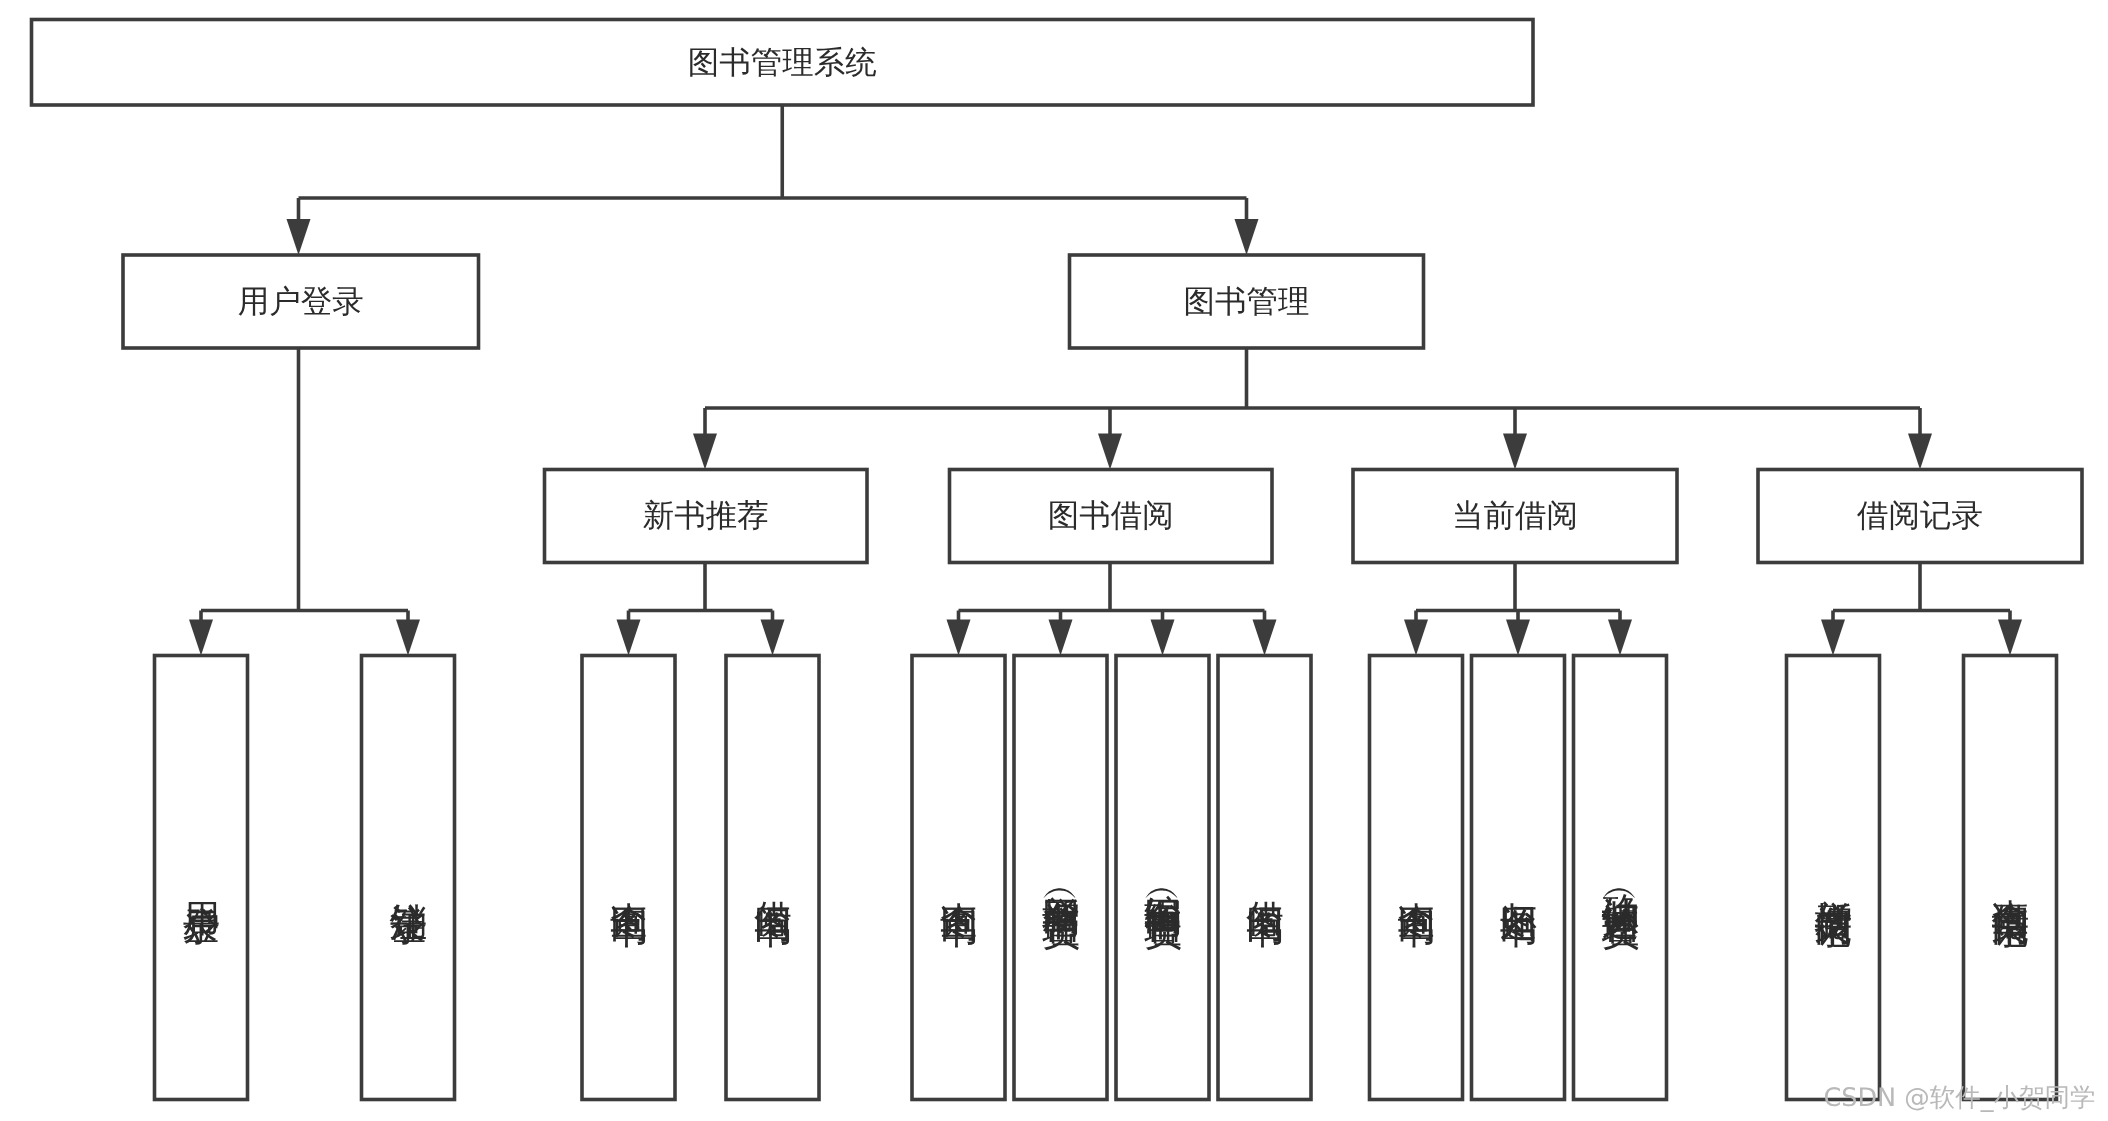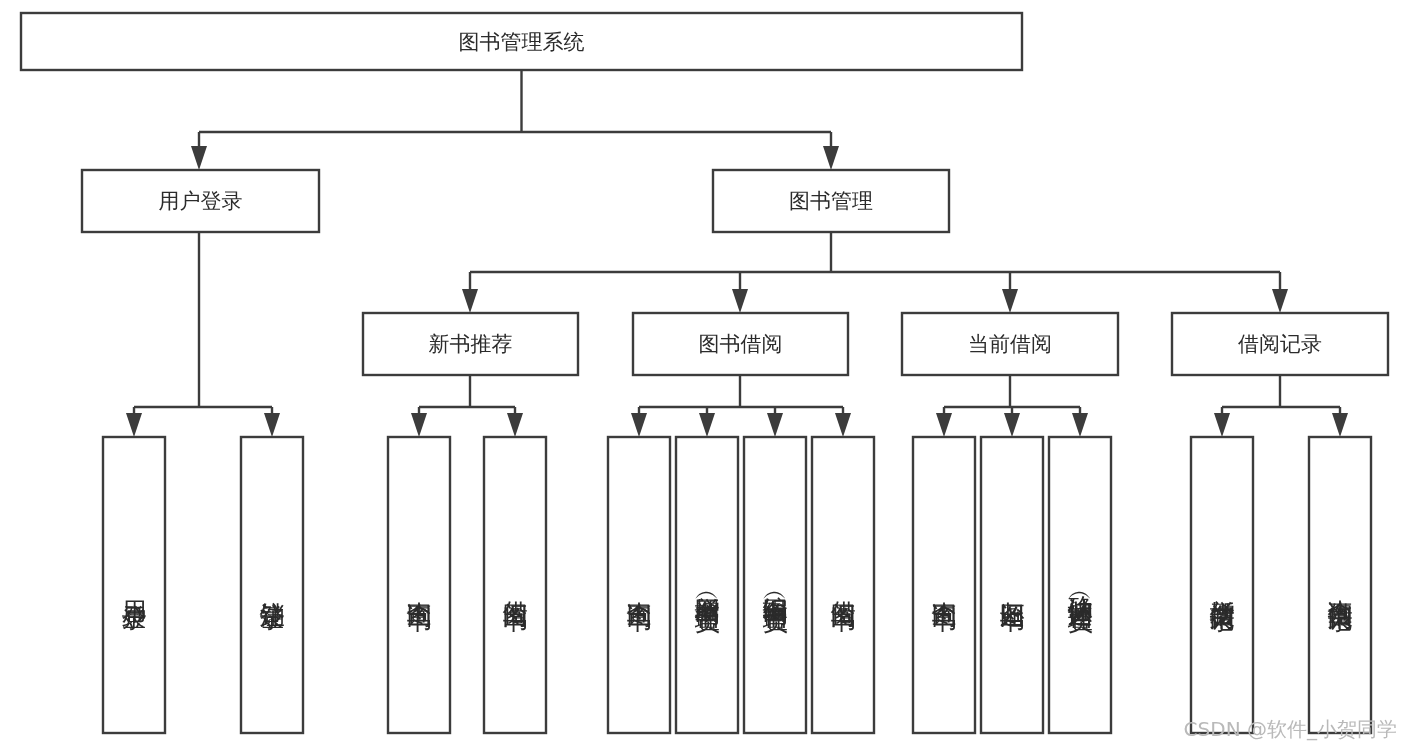--- a/index.html
+++ b/index.html
@@ -61,21 +61,21 @@
     justify-content: center;
     text-align: center;
     pointer-events: none;
     user-select: none;
   }
   .watermark {
     position: absolute;
     right: 8px;
     bottom: 4px;
     font-family: "DejaVu Sans", "Liberation Sans", sans-serif;
-    font-size: 20px;
+    font-size: 17px;
     color: #b9b9b9;
     white-space: nowrap;
     user-select: none;
   }
 </style>
 </head>
 <body>
 
 <div id="diagram-root">
 

